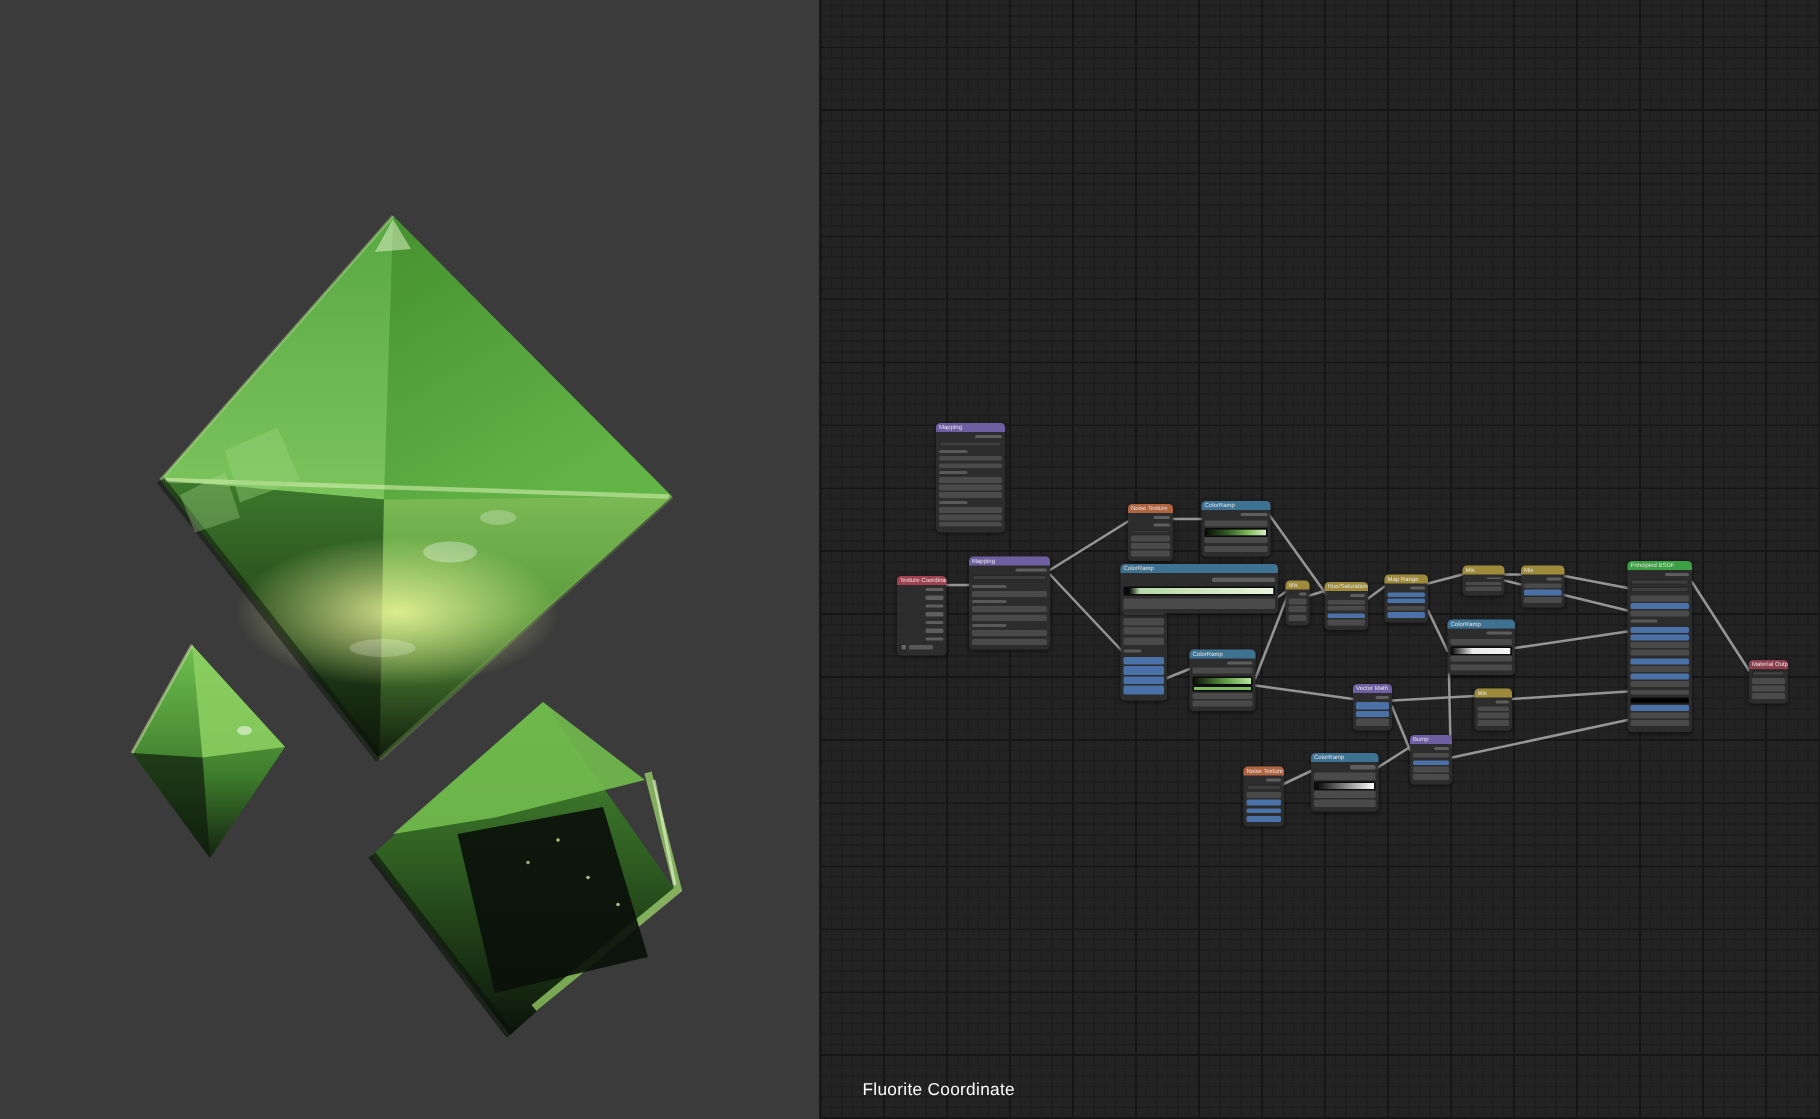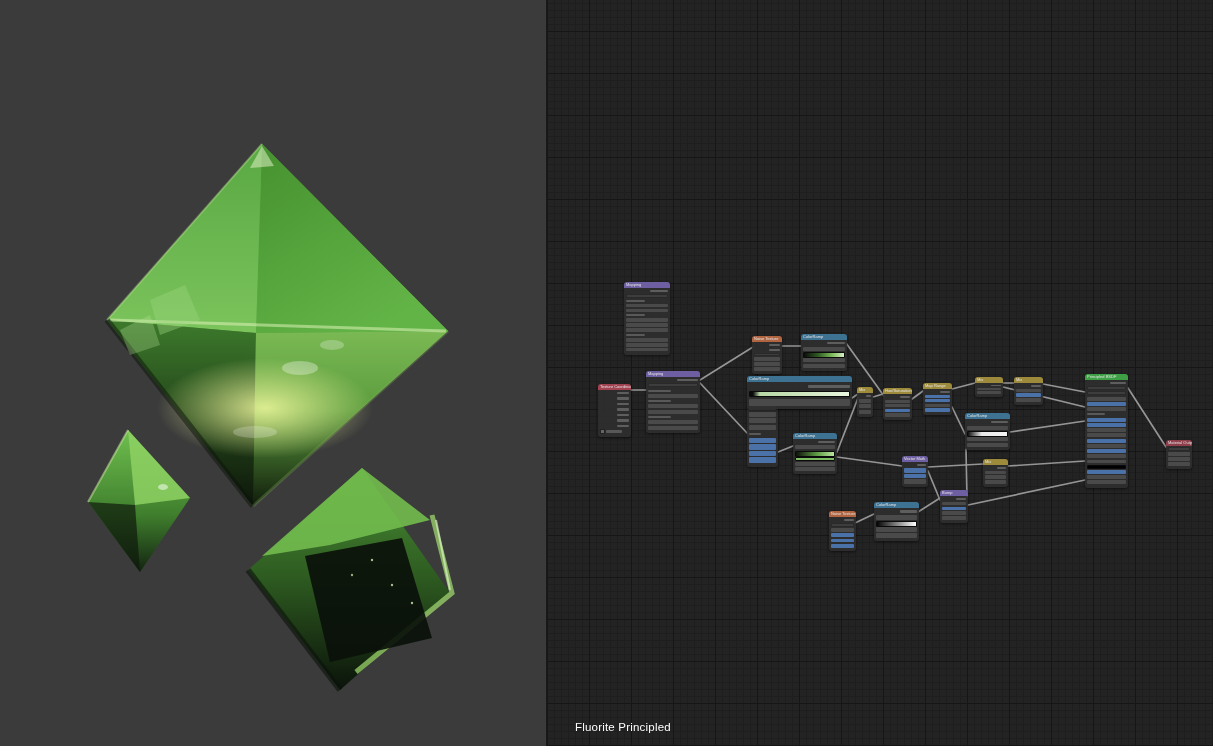--- a/index.html
+++ b/index.html
@@ -466,14 +466,14 @@
         <div class="node-header" style="background: rgb(143, 62, 75);">Material Output</div>
         <div class="node-rows">
           <div class="nrow r-d" style="height: 3.7px; margin-bottom: 1.3px;"></div>
           <div class="nrow r-f" style="height: 3.7px; margin-bottom: 1.3px;"></div>
           <div class="nrow r-f" style="height: 3.7px; margin-bottom: 1.3px;"></div>
           <div class="nrow r-f" style="height: 3.7px; margin-bottom: 1.3px;"></div>
         </div>
       </div>
     </div>
 
-  <div id="footer-label">Fluorite Principled</div>
+  <div id="footer-label">Fluorite Coordinate</div>
 </div>
 
 </body></html>

